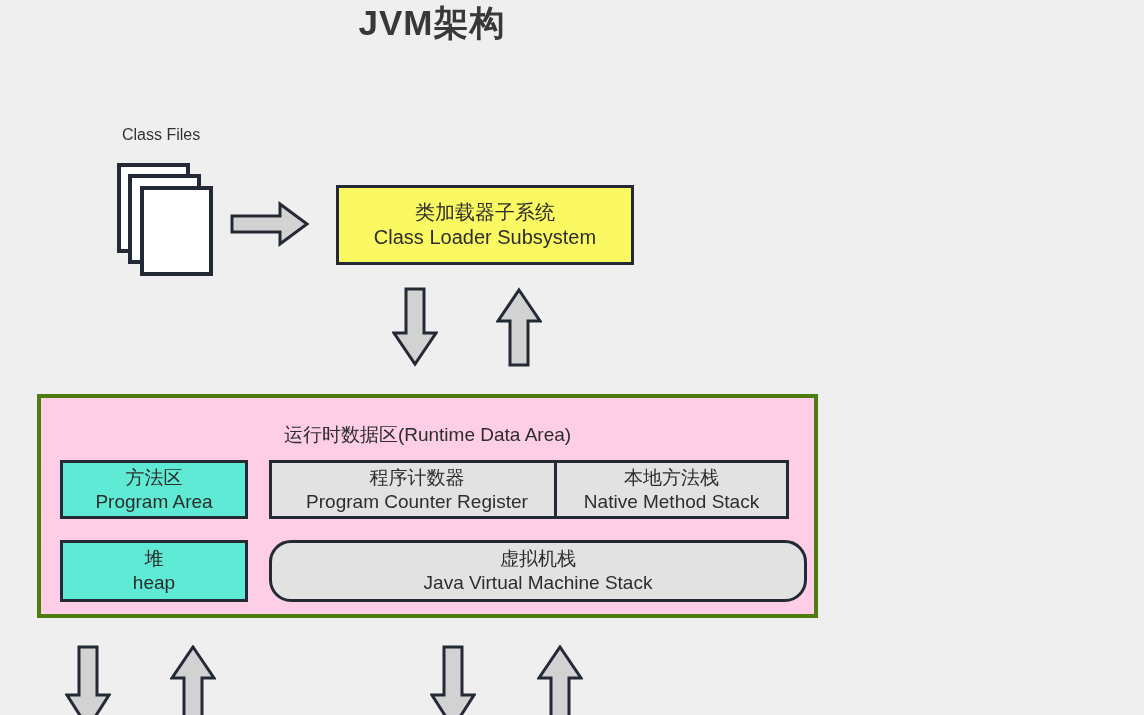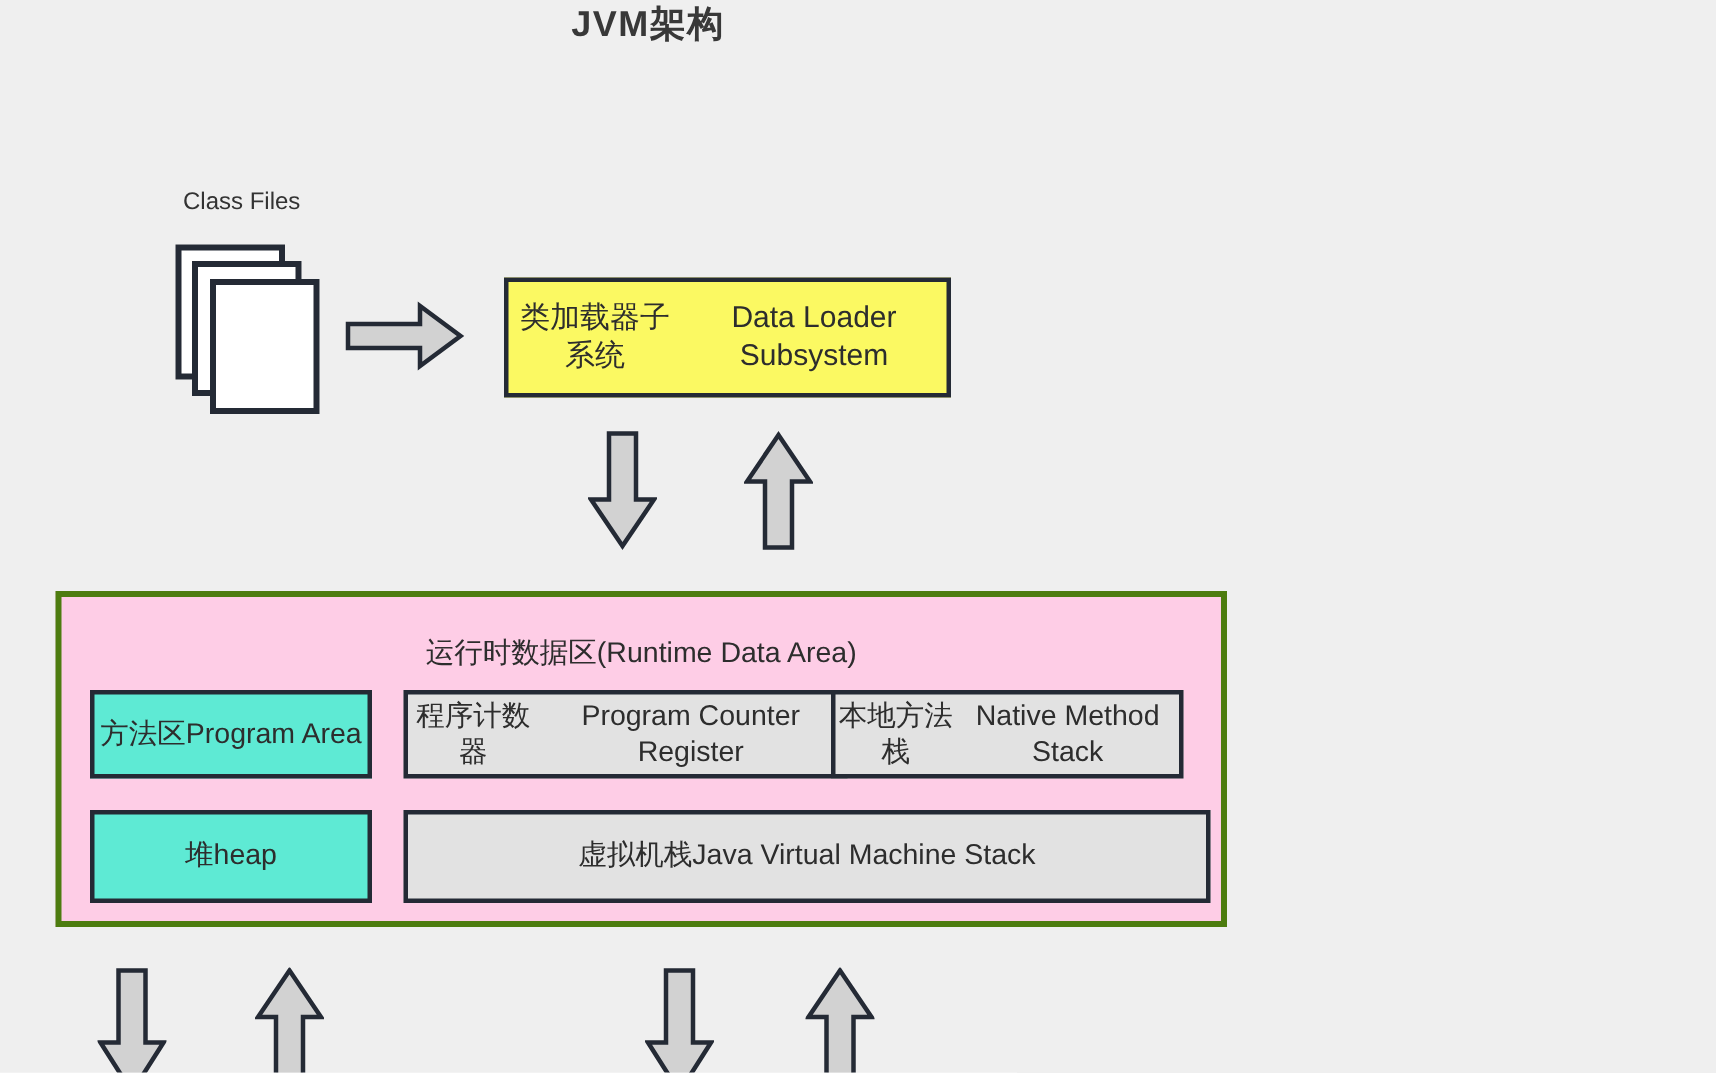--- a/index.html
+++ b/index.html
@@ -9,21 +9,21 @@
     height: 715px;
     background: #EFEFEF;
     overflow: hidden;
     font-family: "Liberation Sans", "DejaVu Sans", sans-serif;
     color: #2D2D2D;
   }
   .abs { position: absolute; }
   .page-title {
     left: 0; top: 48; width: 864px;
     text-align: center;
-    font-size: 24px;
+    font-size: 35px;
     font-weight: bold;
     color: #383838;
     letter-spacing: 1px;
   }
   .class-files-label {
     left: 122px; top: 126px;
     font-size: 16px;
     color: #333333;
   }
   .paper {
@@ -34,21 +34,21 @@
     border: 4px solid #242A35;
   }
   .paper.back  { left: 117px; top: 163px; }
   .paper.mid   { left: 128px; top: 174px; }
   .paper.front { left: 140px; top: 186px; }
   .node-box {
     position: absolute;
     box-sizing: border-box;
     border: 3px solid #242A35;
     display: flex;
-    flex-direction: row;
+    flex-direction: column;
     align-items: center;
     justify-content: center;
     text-align: center;
     font-size: 19px;
     line-height: 24px;
     color: #2D2D2D;
   }
   .node-yellow { background: #FBF962; }
   .node-red    { background: #5eead4; }
   .node-gray   { background: #E2E2E2; }
@@ -69,21 +69,21 @@
     left: 0; top: 24px; width: 100%;
     text-align: center;
     font-size: 19px;
     color: #2D2D2D;
   }
   
   .box-method-area  { left: 19px;  top: 62px;  width: 188px; height: 59px; }
   .box-pc-register  { left: 228px; top: 62px;  width: 296px; height: 59px; }
   .box-native-stack { left: 513px; top: 62px;  width: 235px; height: 59px; }
   .box-heap         { left: 19px;  top: 142px; width: 188px; height: 62px; }
-  .box-jvm-stack    { left: 228px; top: 142px; width: 538px; height: 62px; }
+  .box-jvm-stack    { left: 228px; top: 142px; width: 538px; height: 62px; border-radius: 22px; }
   .arrow { position: absolute; }
   .arrow polygon {
     fill: #D2D2D2;
     stroke: #242A35;
     stroke-width: 3;
     stroke-linejoin: miter;
   }
 </style>
 </head>
 <body>
@@ -98,21 +98,21 @@
     <div class="paper mid"></div>
     <div class="paper front"></div>
   </div>
 
   <svg class="arrow" style="left:230px; top:200px;" width="80" height="48" viewBox="0 0 80 48">
     <polygon points="2,16 50,16 50,4 77,24 50,44 50,32 2,32"></polygon>
   </svg>
 
   <div class="node-box node-yellow class-loader-box">
     <span>类加载器子系统</span>
-    <span>Data Loader Subsystem</span>
+    <span>Class Loader Subsystem</span>
   </div>
 
   <svg class="arrow" style="left:392px; top:287px;" width="46" height="80" viewBox="0 0 46 80">
     <polygon points="14,2 32,2 32,46 44,46 23,77 2,46 14,46"></polygon>
   </svg>
   <svg class="arrow" style="left:496px; top:287px;" width="46" height="80" viewBox="0 0 46 80">
     <polygon points="23,3 44,34 32,34 32,78 14,78 14,34 2,34"></polygon>
   </svg>
 
   <div class="abs runtime-area">

